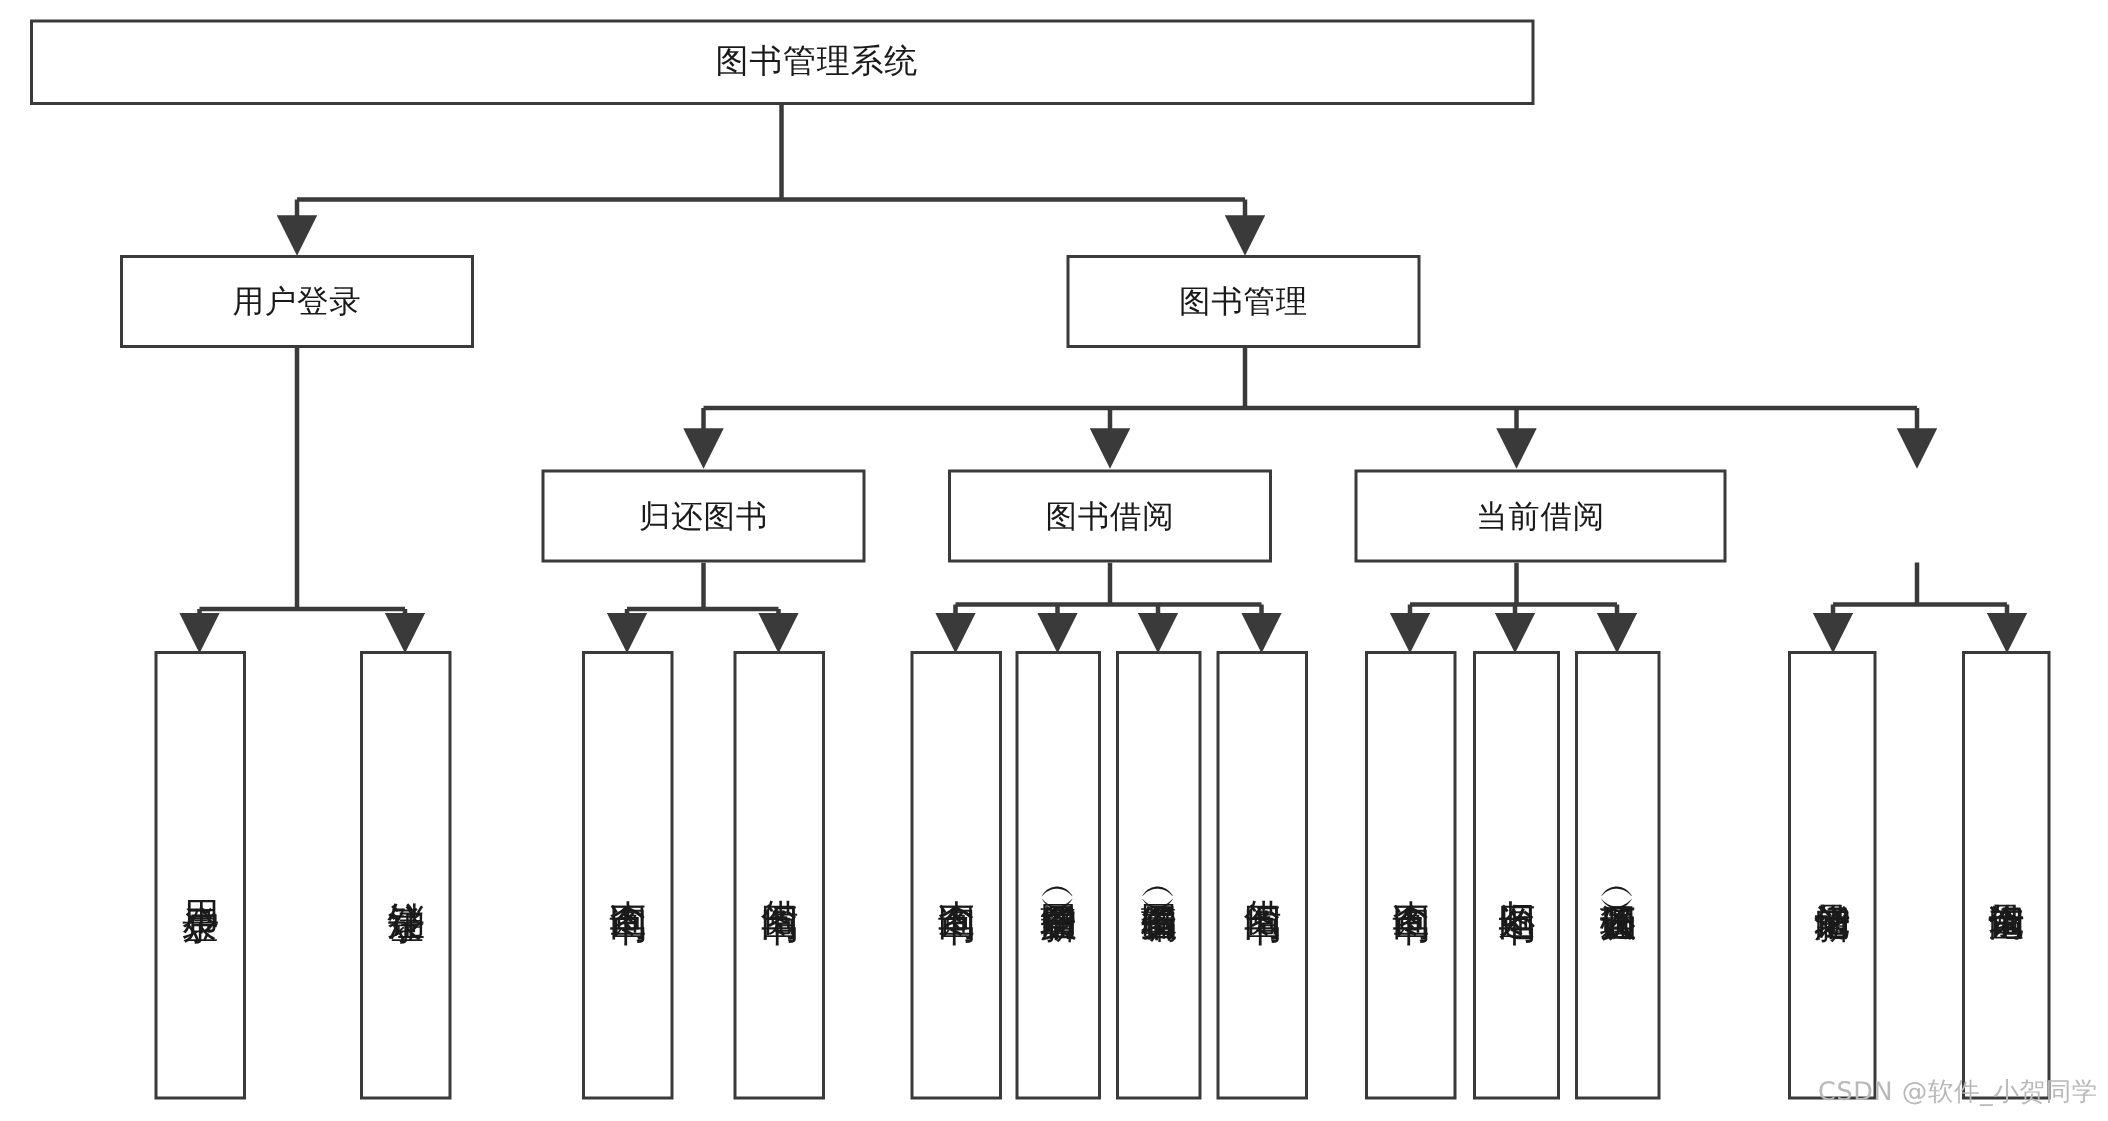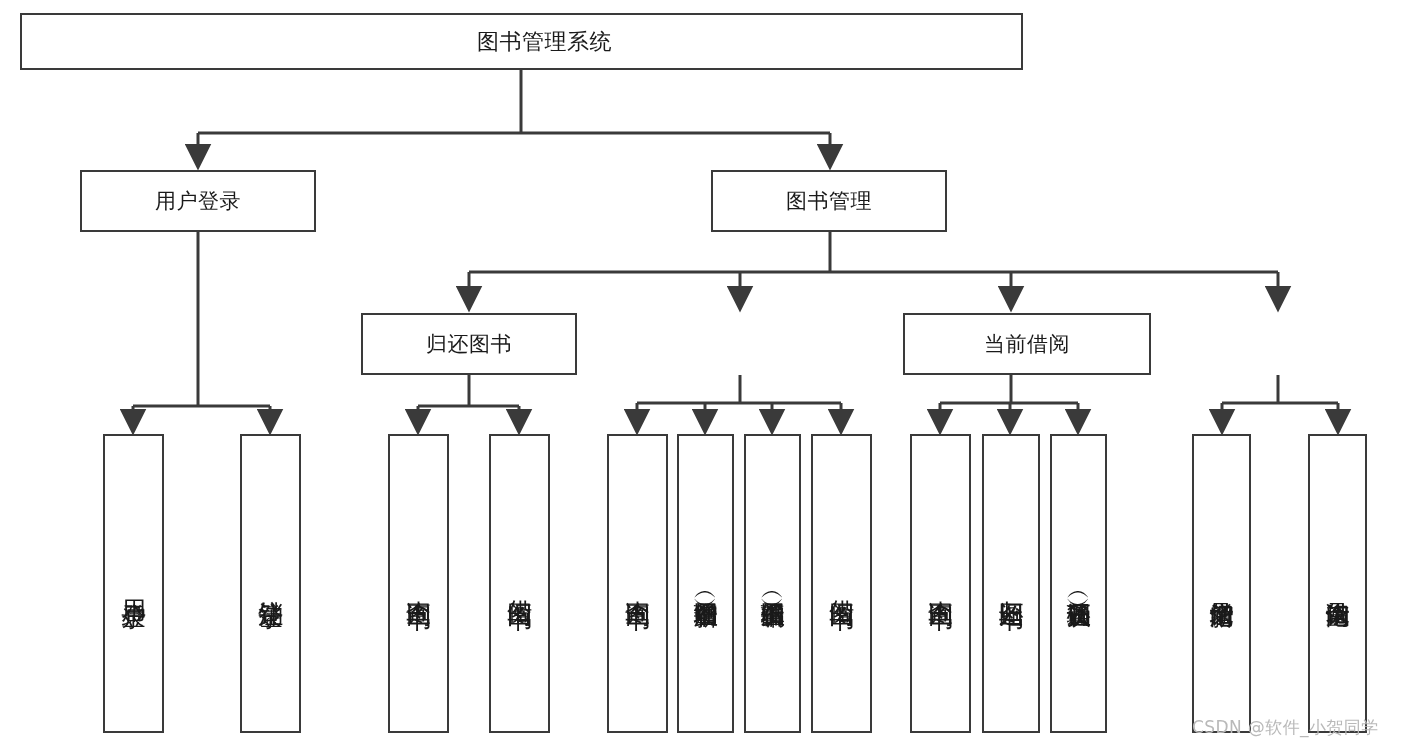--- a/index.html
+++ b/index.html
@@ -69,20 +69,21 @@
     letter-spacing: 0px;
     max-height: 290px;
   }
   .watermark {
     position: absolute;
     font-size: 17px;
     color: #b9b9b9;
     white-space: nowrap;
     letter-spacing: 0.4px;
     font-family: "DejaVu Sans", "Liberation Sans", sans-serif;
+    padding-left: 20px;
   }
 </style>
 </head>
 <body>
 
 <div id="diagram-root">
 
   <svg id="edge-layer" viewBox="0 0 1405 747" xmlns="http://www.w3.org/2000/svg">
     <defs>
       <marker id="arrow" viewBox="0 0 12 12" refX="10" refY="6" markerWidth="9" markerHeight="9" orient="auto-start-reverse">
@@ -140,20 +141,23 @@
   <div class="node horiz" style="left:80px; top:170px; width:236px; height:62px;">
     <span class="node-label">用户登录</span>
   </div>
   <div class="node horiz" style="left:711px; top:170px; width:236px; height:62px;">
     <span class="node-label">图书管理</span>
   </div>
 
   <div class="node horiz" style="left:361px; top:313px; width:216px; height:62px;">
     <span class="node-label">归还图书</span>
   </div>
+  <div class="node horiz" style="left:632px; top:313px; width:216px; height:62px;">
+    <span class="node-label">图书借阅</span>
+  </div>
   <div class="node horiz" style="left:903px; top:313px; width:248px; height:62px;">
     <span class="node-label">当前借阅</span>
   </div>
 
   <div class="node vert" style="left:103px; top:434px; width:61px; height:299px;">
     <span class="node-label">用户登录</span>
   </div>
   <div class="node vert" style="left:240px; top:434px; width:61px; height:299px;">
     <span class="node-label">注销登录</span>
   </div>

